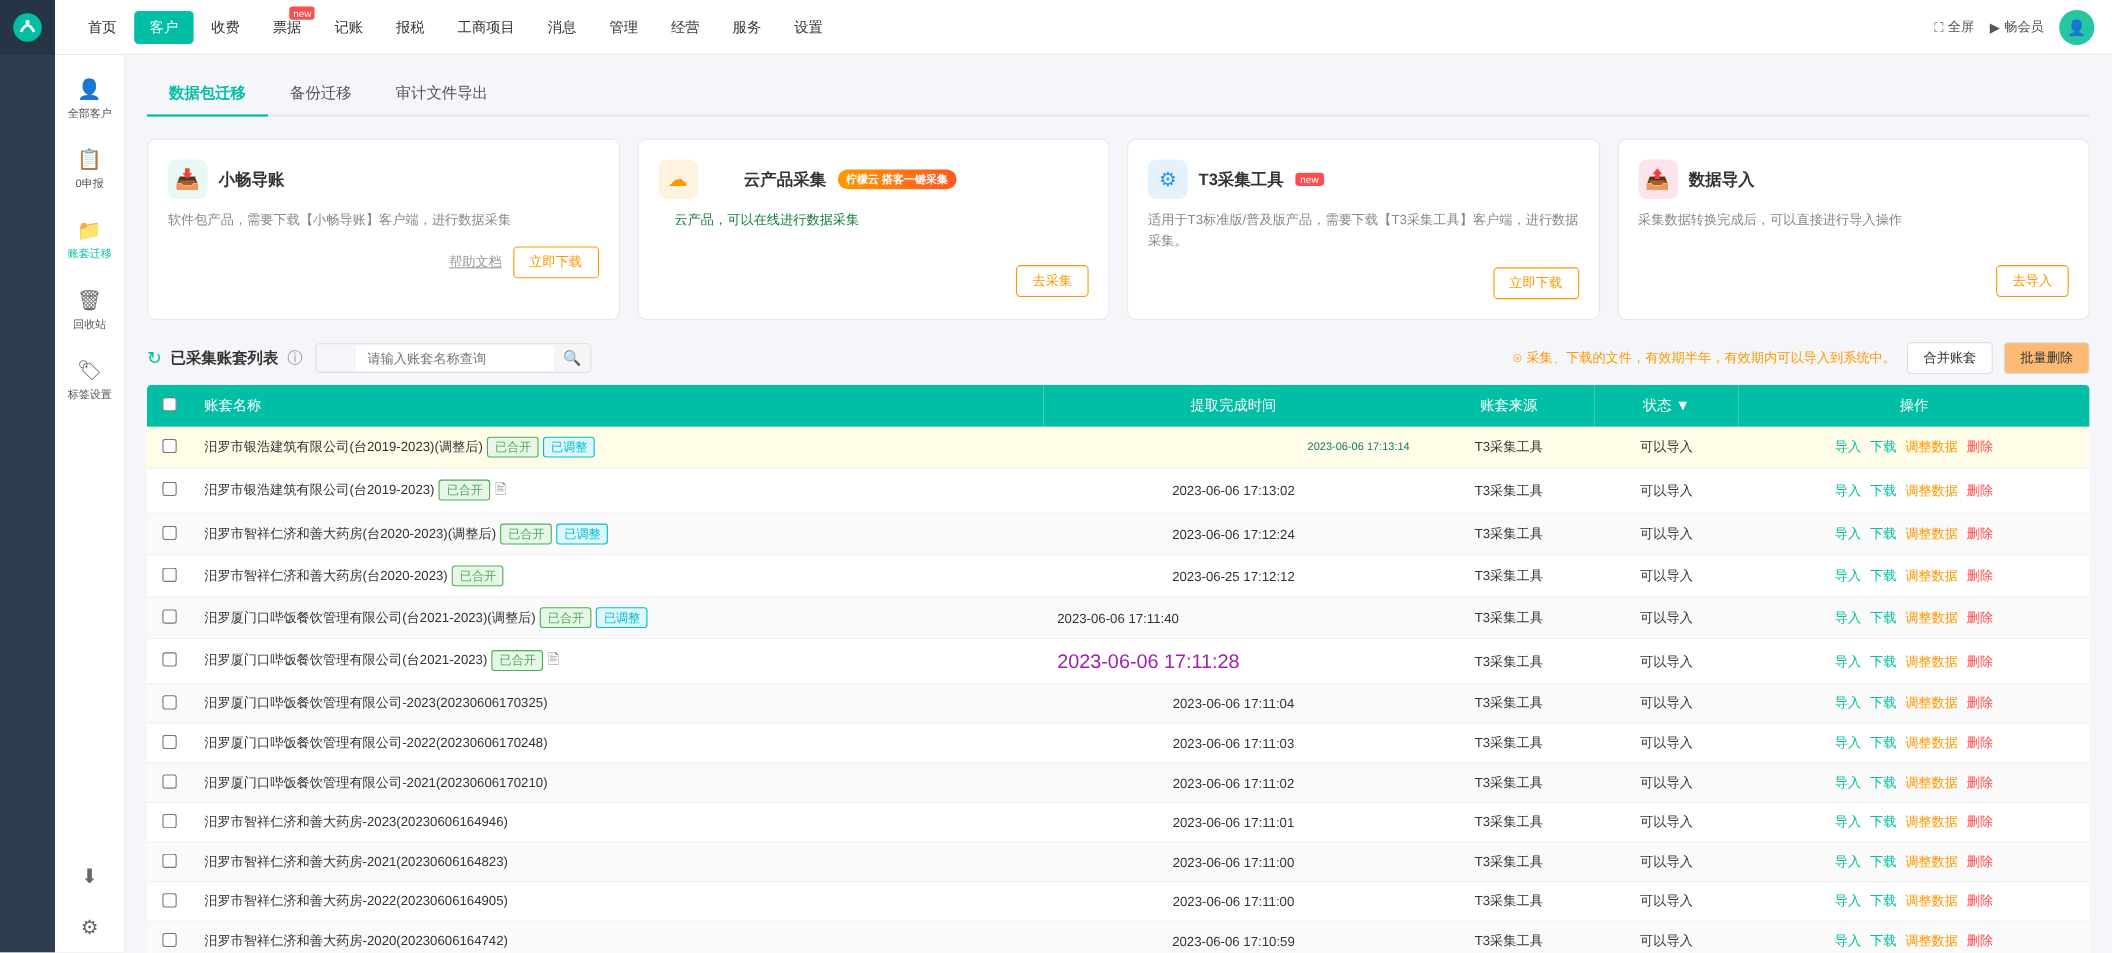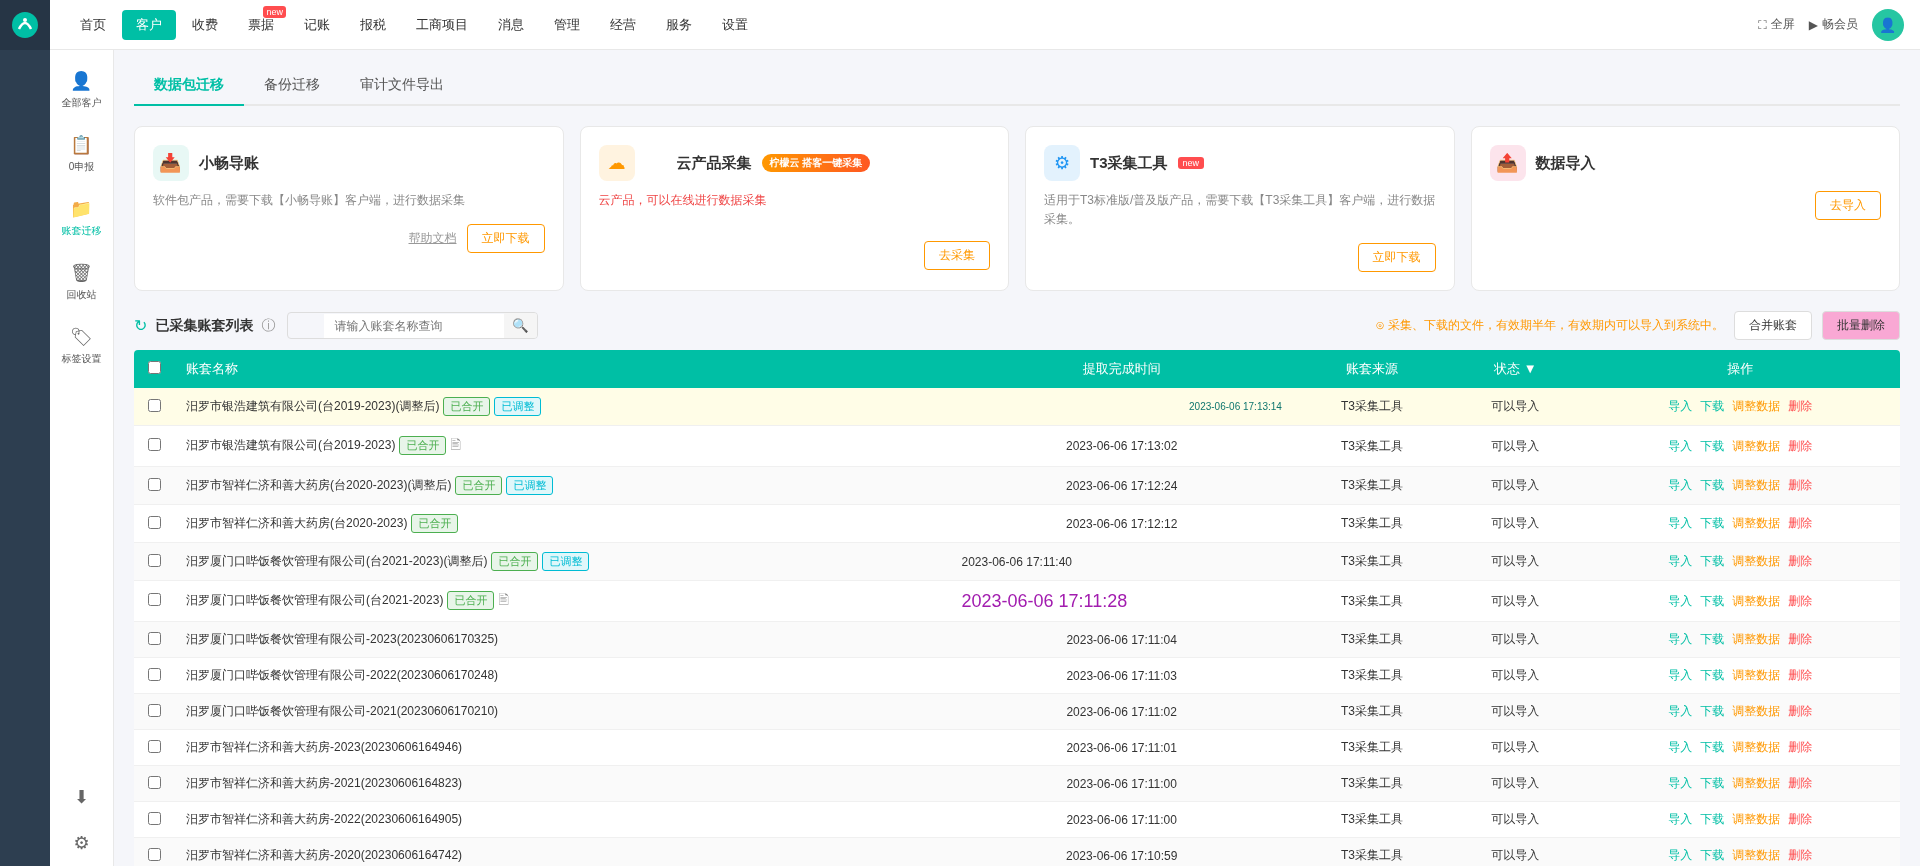--- a/index.html
+++ b/index.html
@@ -140,21 +140,21 @@
             <button style="padding:5px 14px;border-radius:4px;border:1px solid #ff9800;color:#ff9800;background:#fff;cursor:pointer;font-size:12px;">立即下载</button>
           </div>
         </div>
 
         <div style="background:#fff; border-radius:8px; padding:18px; border:1px solid #e8e8e8;">
           <div style="display:flex; align-items:center; gap:10px; margin-bottom:10px;">
             <div style="width:36px;height:36px;border-radius:8px;background:#fff3e0;display:flex;align-items:center;justify-content:center;font-size:18px;color:#ff9800;">☁</div>
             <span style="font-size:15px;font-weight:bold;color:#333;margin-left:32px;">云产品采集</span>
             <span style="background:linear-gradient(90deg,#ff9800,#ff5722);color:#fff;font-size:10px;padding:2px 8px;border-radius:10px;font-weight:bold;">柠檬云 搭客一键采集</span>
           </div>
-          <div style="color:#ef4444;font-size:12px;margin-bottom:14px;line-height:1.6;min-height:36px;">云产品，可以在线进行数据采集</div>
+          <div style="color:#15803d;font-size:12px;margin-bottom:14px;line-height:1.6;min-height:36px;margin-left:15px;">云产品，可以在线进行数据采集</div>
           <div style="display:flex;align-items:center;justify-content:flex-end;gap:10px;">
             <button style="padding:5px 14px;border-radius:4px;border:1px solid #ff9800;color:#ff9800;background:#fff;cursor:pointer;font-size:12px;">去采集</button>
           </div>
         </div>
 
         <div style="background:#fff; border-radius:8px; padding:18px; border:1px solid #e8e8e8;">
           <div style="display:flex; align-items:center; gap:10px; margin-bottom:10px;">
             <div style="width:36px;height:36px;border-radius:8px;background:#e3f2fd;display:flex;align-items:center;justify-content:center;font-size:18px;color:#2196f3;">⚙</div>
             <span style="font-size:15px;font-weight:bold;color:#333;">T3采集工具</span>
             <span style="background:#ff4d4f;color:#fff;font-size:9px;padding:1px 5px;border-radius:3px;">new</span>
@@ -163,41 +163,42 @@
           <div style="display:flex;align-items:center;justify-content:flex-end;gap:10px;">
             <button style="padding:5px 14px;border-radius:4px;border:1px solid #ff9800;color:#ff9800;background:#fff;cursor:pointer;font-size:12px;">立即下载</button>
           </div>
         </div>
 
         <div style="background:#fff; border-radius:8px; padding:18px; border:1px solid #e8e8e8;">
           <div style="display:flex; align-items:center; gap:10px; margin-bottom:10px;">
             <div style="width:36px;height:36px;border-radius:8px;background:#fce4ec;display:flex;align-items:center;justify-content:center;font-size:18px;color:#e91e63;">📤</div>
             <span style="font-size:15px;font-weight:bold;color:#333;">数据导入</span>
           </div>
+          <div style="color:#888;font-size:12px;margin-bottom:14px;line-height:1.6;min-height:36px;">采集数据转换完成后，可以直接进行导入操作</div>
           <div style="display:flex;align-items:center;justify-content:flex-end;">
             <button style="padding:5px 14px;border-radius:4px;border:1px solid #ff9800;color:#ff9800;background:#fff;cursor:pointer;font-size:12px;">去导入</button>
           </div>
         </div>
       </div>
 
       <div>
         <div style="display:flex; align-items:center; justify-content:space-between; margin-bottom:10px;">
           <div style="display:flex; align-items:center; gap:8px;">
             <span style="color:#00bfa5; cursor:pointer; font-size:16px;">↻</span>
             <span style="font-size:14px; color:#333; font-weight:bold;">已采集账套列表</span>
             <span style="color:#999; cursor:pointer; font-size:14px;">ⓘ</span>
             <div style="display:flex; align-items:center; border:1px solid #ddd; border-radius:4px; overflow:hidden; margin-left:4px;padding-left:36px;">
               <input type="text" placeholder="请输入账套名称查询" style="border: none; padding: 5px 10px; font-size: 12px; outline: none; width: 180px; color: rgb(51, 51, 51);">
               <button style="border:none;background:#f5f5f5;padding:5px 8px;cursor:pointer;color:#888;">🔍</button>
             </div>
           </div>
           <div style="display:flex; align-items:center; gap:10px;">
             <span style="color:#ff9800; font-size:12px;">⊙ 采集、下载的文件，有效期半年，有效期内可以导入到系统中。</span>
             <button style="padding:5px 14px;border-radius:4px;border:1px solid #ddd;background:#fff;cursor:pointer;font-size:12px;color:#333;">合并账套</button>
-            <button style="padding:5px 14px;border-radius:4px;border:1px solid #ddd;background:#f9a8d4;cursor:pointer;font-size:12px;color:#333;">批量删除</button>
+            <button style="padding:5px 14px;border-radius:4px;border:1px solid #ddd;background:#fdba74;cursor:pointer;font-size:12px;color:#333;">批量删除</button>
           </div>
         </div>
 
         <table style="width:100%;border-collapse:collapse;background:#fff;border-radius:4px;overflow:hidden;">
           <thead>
             <tr style="background:#00bfa5; color:#fff;">
               <th style="padding:10px 12px; width:40px;">
                 <input type="checkbox" style="">
               </th>
               <th style="padding:10px 12px; text-align:left; font-weight:normal; font-size:13px;">账套名称</th>
@@ -228,21 +229,21 @@
                 <td style="padding: 9px 12px; text-align: center;"><input type="checkbox" style=""></td>
                 <td style="padding: 9px 12px; text-align: left; font-size: 12px; color: rgb(51, 51, 51);">汨罗市智祥仁济和善大药房(台2020-2023)(调整后)<span style="display: inline-block; padding: 1px 6px; border-radius: 3px; font-size: 11px; margin-left: 4px; background: rgb(232, 245, 233); color: rgb(76, 175, 80); border: 1px solid rgb(76, 175, 80);">已合开</span><span style="display: inline-block; padding: 1px 6px; border-radius: 3px; font-size: 11px; margin-left: 4px; background: rgb(224, 247, 250); color: rgb(0, 188, 212); border: 1px solid rgb(0, 188, 212);">已调整</span></td>
                 <td style="padding: 9px 12px; text-align: center; font-size: 12px; color: rgb(51, 51, 51);">2023-06-06 17:12:24</td>
                 <td style="padding: 9px 12px; text-align: center; font-size: 12px; color: rgb(51, 51, 51);">T3采集工具</td>
                 <td style="padding: 9px 12px; text-align: center; font-size: 12px; color: rgb(51, 51, 51);">可以导入</td>
                 <td style="padding: 9px 12px; text-align: center; font-size: 12px;"><span style="color: rgb(0, 191, 165); cursor: pointer; margin: 0px 4px; font-size: 12px;">导入</span><span style="color: rgb(0, 191, 165); cursor: pointer; margin: 0px 4px; font-size: 12px;">下载</span><span style="color: rgb(255, 152, 0); cursor: pointer; margin: 0px 4px; font-size: 12px;">调整数据</span><span style="color: rgb(255, 77, 79); cursor: pointer; margin: 0px 4px; font-size: 12px;">删除</span></td>
               </tr>
               <tr style="background: rgb(255, 255, 255); border-bottom: 1px solid rgb(240, 240, 240);">
                 <td style="padding: 9px 12px; text-align: center;"><input type="checkbox" style=""></td>
                 <td style="padding: 9px 12px; text-align: left; font-size: 12px; color: rgb(51, 51, 51);">汨罗市智祥仁济和善大药房(台2020-2023)<span style="display: inline-block; padding: 1px 6px; border-radius: 3px; font-size: 11px; margin-left: 4px; background: rgb(232, 245, 233); color: rgb(76, 175, 80); border: 1px solid rgb(76, 175, 80);">已合开</span></td>
-                <td style="padding: 9px 12px; text-align: center; font-size: 12px; color: rgb(51, 51, 51);">2023-06-06 17:12:12</td>
+                <td style="padding: 9px 12px; text-align: center; font-size: 12px; color: rgb(51, 51, 51);">2023-06-25 17:12:12</td>
                 <td style="padding: 9px 12px; text-align: center; font-size: 12px; color: rgb(51, 51, 51);">T3采集工具</td>
                 <td style="padding: 9px 12px; text-align: center; font-size: 12px; color: rgb(51, 51, 51);">可以导入</td>
                 <td style="padding: 9px 12px; text-align: center; font-size: 12px;"><span style="color: rgb(0, 191, 165); cursor: pointer; margin: 0px 4px; font-size: 12px;">导入</span><span style="color: rgb(0, 191, 165); cursor: pointer; margin: 0px 4px; font-size: 12px;">下载</span><span style="color: rgb(255, 152, 0); cursor: pointer; margin: 0px 4px; font-size: 12px;">调整数据</span><span style="color: rgb(255, 77, 79); cursor: pointer; margin: 0px 4px; font-size: 12px;">删除</span></td>
               </tr>
               <tr style="background: rgb(250, 250, 250); border-bottom: 1px solid rgb(240, 240, 240);">
                 <td style="padding: 9px 12px; text-align: center;"><input type="checkbox" style=""></td>
                 <td style="padding: 9px 12px; text-align: left; font-size: 12px; color: rgb(51, 51, 51);">汨罗厦门口哔饭餐饮管理有限公司(台2021-2023)(调整后)<span style="display: inline-block; padding: 1px 6px; border-radius: 3px; font-size: 11px; margin-left: 4px; background: rgb(232, 245, 233); color: rgb(76, 175, 80); border: 1px solid rgb(76, 175, 80);">已合开</span><span style="display: inline-block; padding: 1px 6px; border-radius: 3px; font-size: 11px; margin-left: 4px; background: rgb(224, 247, 250); color: rgb(0, 188, 212); border: 1px solid rgb(0, 188, 212);">已调整</span></td>
                 <td style="padding: 9px 12px; text-align: left; font-size: 12px; color: rgb(51, 51, 51);">2023-06-06 17:11:40</td>
                 <td style="padding: 9px 12px; text-align: center; font-size: 12px; color: rgb(51, 51, 51);">T3采集工具</td>
                 <td style="padding: 9px 12px; text-align: center; font-size: 12px; color: rgb(51, 51, 51);">可以导入</td>

